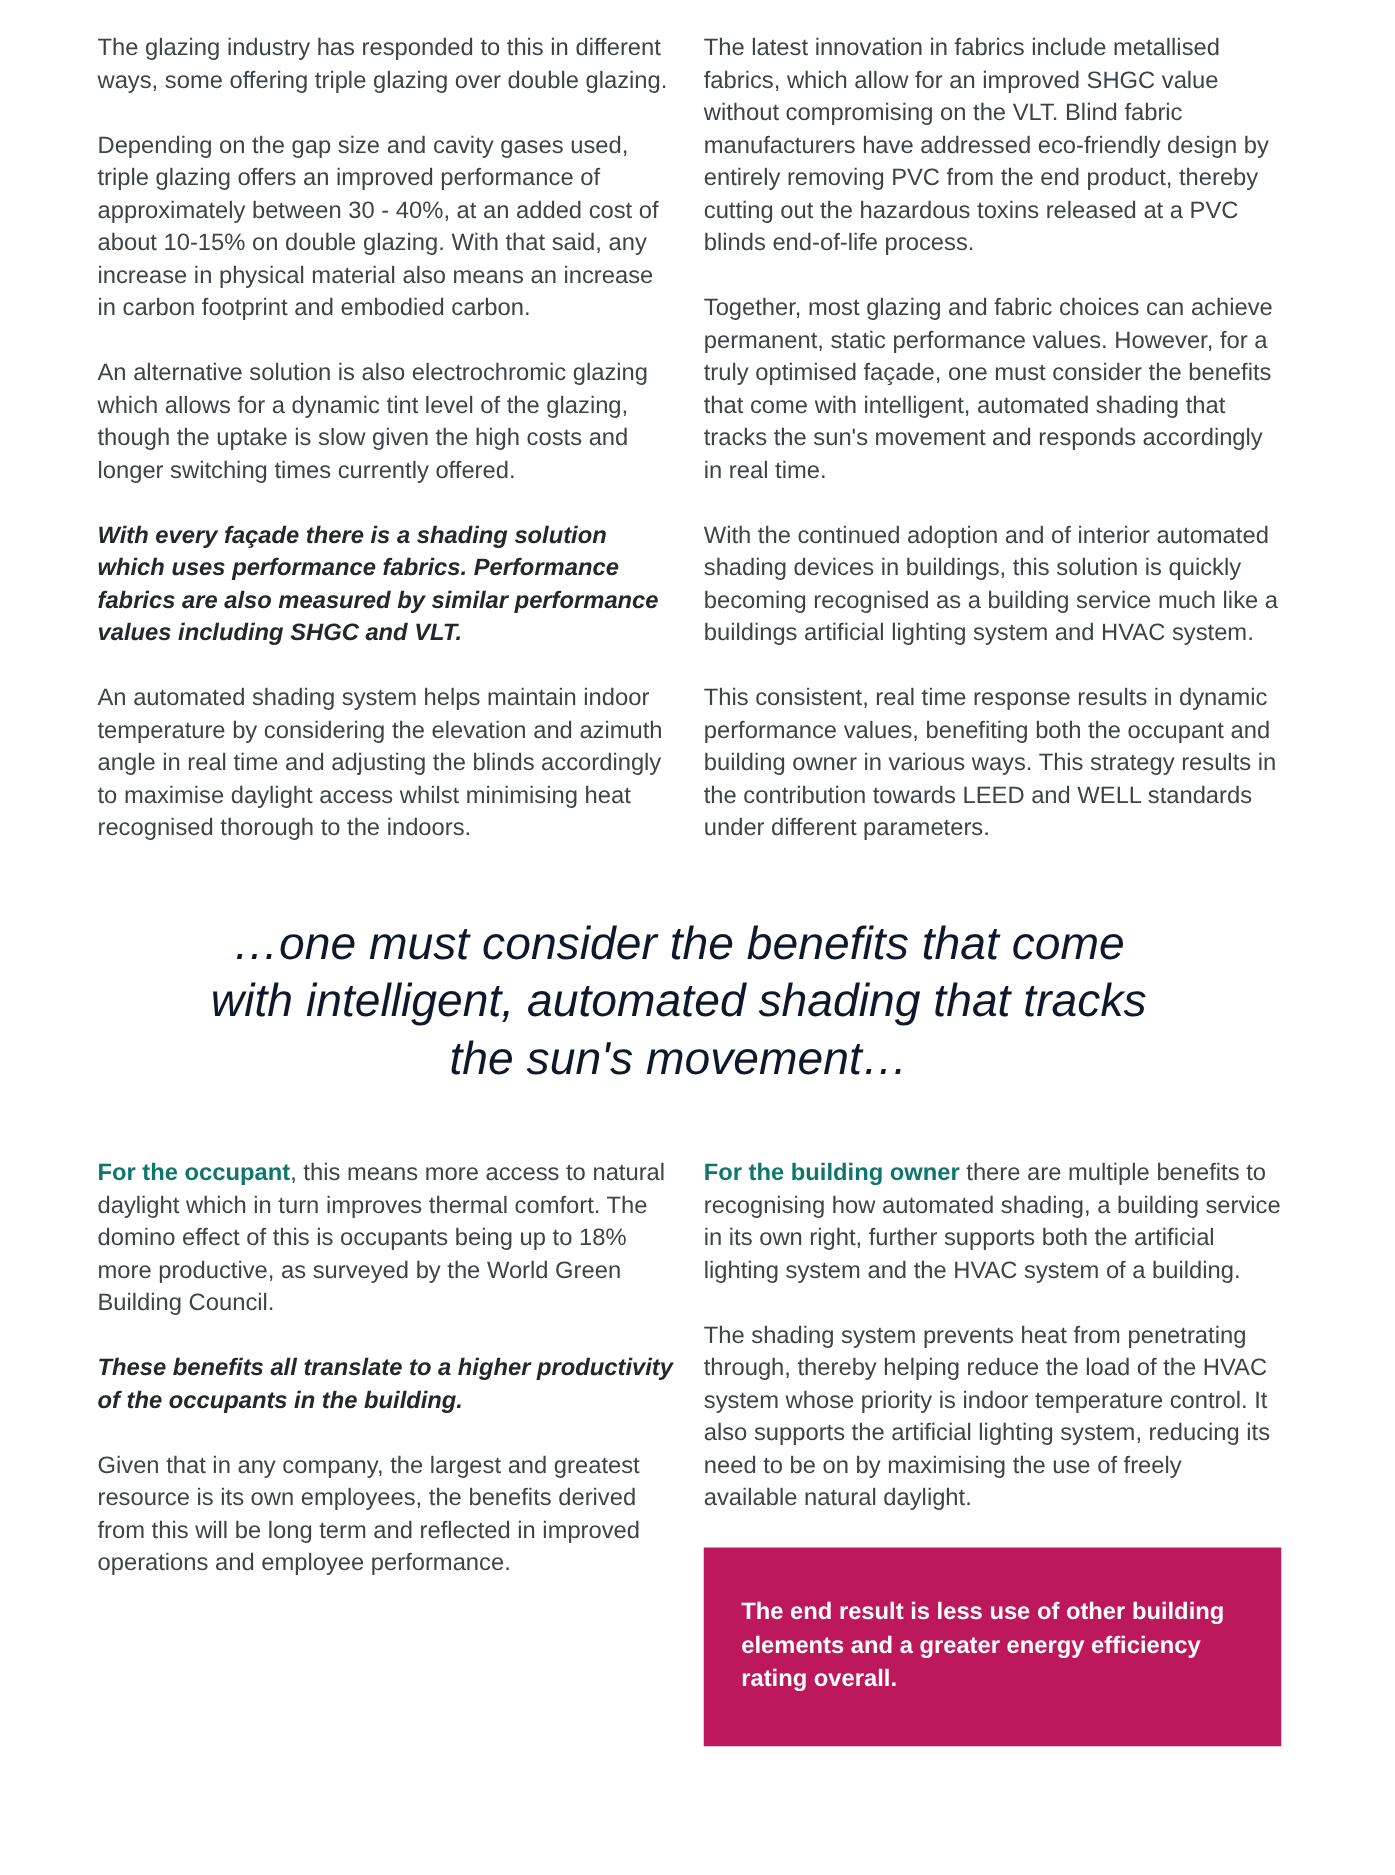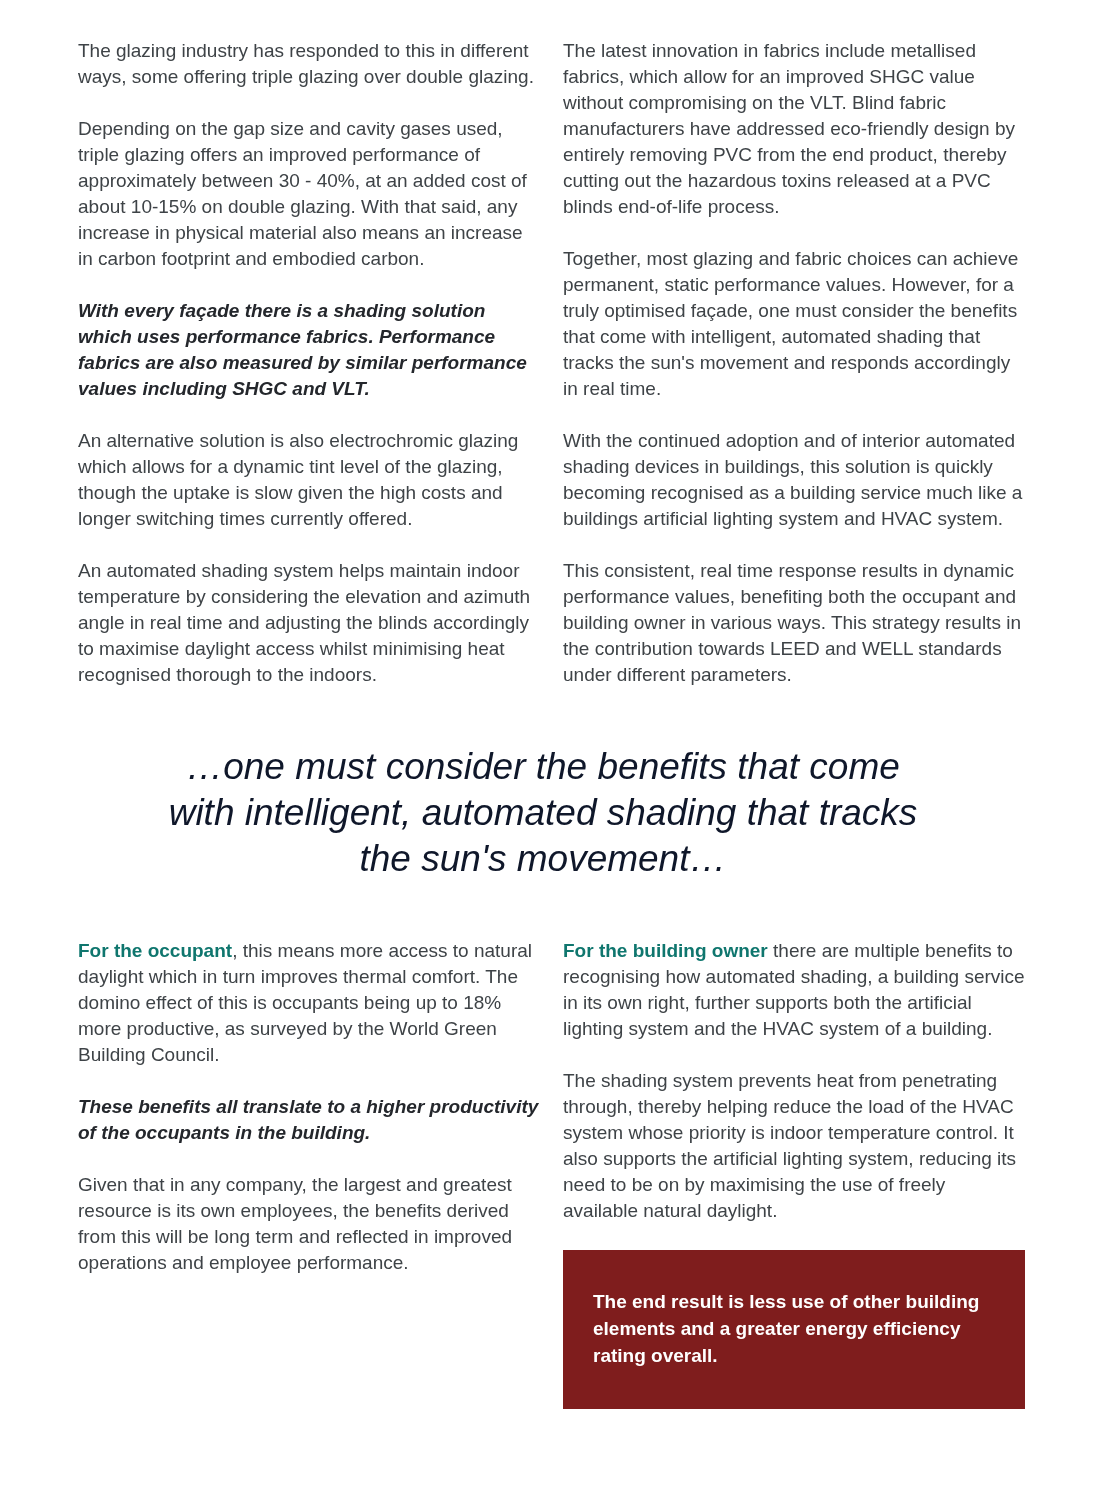--- a/index.html
+++ b/index.html
@@ -11,21 +11,20 @@
     width: 1116px;
     height: 1500px;
     font-family: "Liberation Sans", sans-serif;
     position: relative;
     overflow: hidden;
   }
   .page {
     padding: 26px 94px 0 78px;
     box-sizing: border-box;
     width: 1012px;
-    margin-top: 12px;
   }
   .columns {
     display: flex;
     gap: 23px;
   }
   .col {
     width: 462px;
     flex: 0 0 462px;
   }
   p.body-para {
@@ -47,42 +46,42 @@
     margin: 30px auto 56px auto;
     width: 930px;
     text-align: center;
     font-style: italic;
     font-weight: 400;
     font-size: 37px;
     line-height: 46px;
     color: #0f172a;
   }
   .callout {
-    background: #7f1d1d;
+    background: #be185d;
     color: #ffffff;
     font-weight: bold;
     font-size: 19px;
     line-height: 27px;
     padding: 38px 40px 40px 30px;
     margin-top: 20px;
     box-sizing: border-box;
     width: 462px;
   }
 </style>
 </head>
 <body>
 
 <div class="page">
 
   <div class="columns">
     <div class="col">
       <p class="body-para">The glazing industry has responded to this in different ways, some offering triple glazing over double glazing.</p>
       <p class="body-para">Depending on the gap size and cavity gases used, triple glazing offers an improved performance of approximately between 30 - 40%, at an added cost of about 10-15% on double glazing. With that said, any increase in physical material also means an increase in carbon footprint and embodied carbon.</p>
+      <p class="body-para">An alternative solution is also electrochromic glazing which allows for a dynamic tint level of the glazing, though the uptake is slow given the high costs and longer switching times currently offered.</p>
       <p class="body-para emphasis">With every façade there is a shading solution which uses performance fabrics. Performance fabrics are also measured by similar performance values including SHGC and VLT.</p>
-      <p class="body-para">An alternative solution is also electrochromic glazing which allows for a dynamic tint level of the glazing, though the uptake is slow given the high costs and longer switching times currently offered.</p>
       <p class="body-para">An automated shading system helps maintain indoor temperature by considering the elevation and azimuth angle in real time and adjusting the blinds accordingly to maximise daylight access whilst minimising heat recognised thorough to the indoors.</p>
     </div>
     <div class="col">
       <p class="body-para">The latest innovation in fabrics include metallised fabrics, which allow for an improved SHGC value without compromising on the VLT. Blind fabric manufacturers have addressed eco-friendly design by entirely removing PVC from the end product, thereby cutting out the hazardous toxins released at a PVC blinds end-of-life process.</p>
       <p class="body-para">Together, most glazing and fabric choices can achieve permanent, static performance values. However, for a truly optimised façade, one must consider the benefits that come with intelligent, automated shading that tracks the sun's movement and responds accordingly in real time.</p>
       <p class="body-para">With the continued adoption and of interior automated shading devices in buildings, this solution is quickly becoming recognised as a building service much like a buildings artificial lighting system and HVAC system.</p>
       <p class="body-para">This consistent, real time response results in dynamic performance values, benefiting both the occupant and building owner in various ways. This strategy results in the contribution towards LEED and WELL standards under different parameters.</p>
     </div>
   </div>
 

